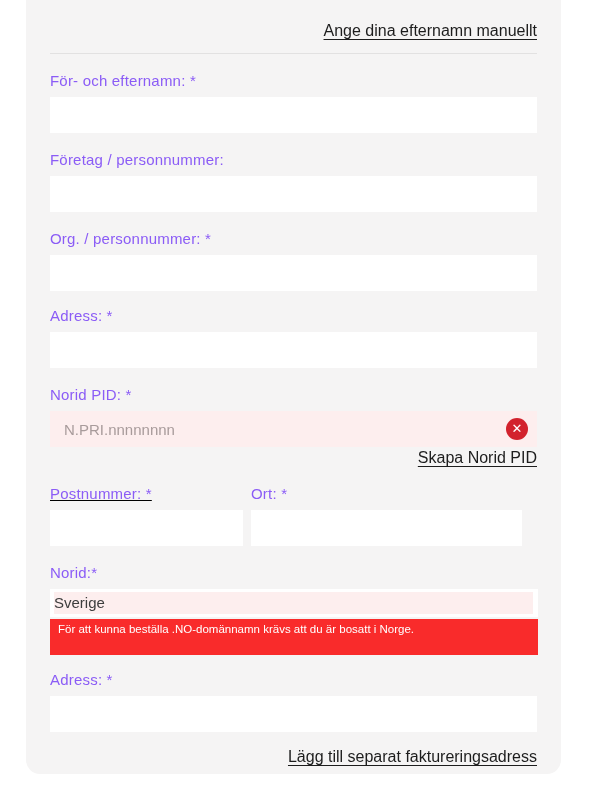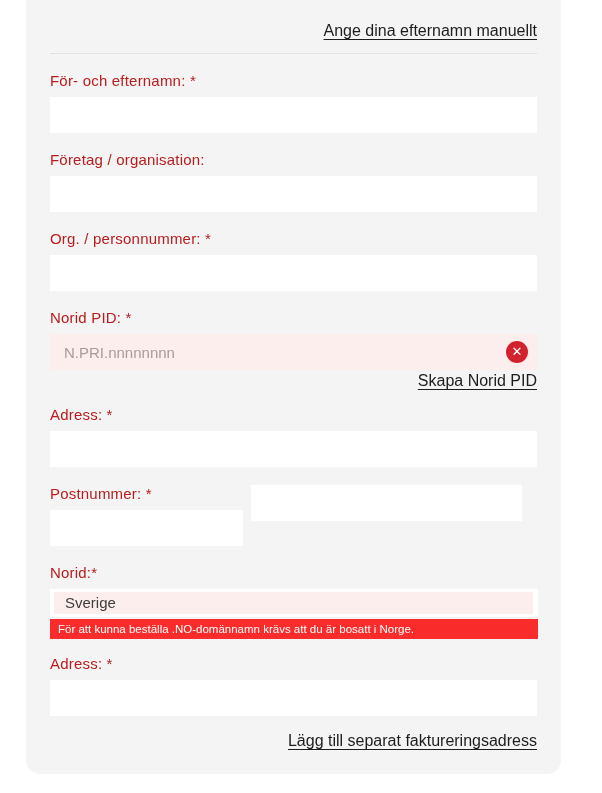--- a/index.html
+++ b/index.html
@@ -27,21 +27,21 @@
     display: inline-block;
   }
   .divider {
     height: 1px;
     background: #e2e1e1;
     margin-top: 13px;
   }
   .field-label {
     display: block;
     font-size: 15px;
-    color: #b91c1c;
+    color: #8b5cf6;
     letter-spacing: 0.2px;
   }
   .group { margin-top: 18px; }
   .group .field-label { margin-bottom: 8px; }
   .text-input {
     display: block;
     width: 100%;
     height: 36px;
     background: #ffffff;
     border: none;
@@ -70,42 +70,42 @@
     font-size: 13px;
     font-weight: bold;
     line-height: 22px;
     text-align: center;
   }
   .sub-link-row { text-align: right; margin-top: 2px; }
   .two-col {
     display: flex;
     margin-top: 18px;
   }
-  .col-postal { width: 193px; }
+  .col-postal { width: 193px; text-decoration: underline; }
   .col-city { width: 271px; margin-left: 8px; }
   .col-postal .text-input, .col-city .text-input { width: 100%; }
   .select-box {
     margin-top: 8px;
     width: 488px;
     height: 28px;
     background: #ffffff;
     padding: 3px 5px 3px 4px;
     cursor: pointer;
   }
   .select-inner {
     height: 22px;
     background: #fdeeee;
     font-size: 15px;
     color: #3d3d3d;
     line-height: 22px;
-    padding-left: 11px;
+    padding-left: 0;
   }
   .warning-bar {
     width: 488px;
-    height: 20px;
+    height: 36px;
     margin-top: 2px;
     background: #f92b2b;
     color: #ffffff;
     font-size: 11.5px;
     line-height: 20px;
     padding-left: 8px;
     white-space: nowrap;
     overflow: hidden;
   }
   .billing-row { text-align: right; margin-top: 16px; }
@@ -121,51 +121,52 @@
   </div>
 
   <div class="divider"></div>
 
   <div class="group">
     <label class="field-label">För- och efternamn: *</label>
     <input class="text-input" type="text" style="">
   </div>
 
   <div class="group">
-    <label class="field-label">Företag / organisation:</label>
+    <label class="field-label">Företag / personnummer:</label>
     <input class="text-input" type="text" style="">
   </div>
 
   <div class="group">
     <label class="field-label">Org. / personnummer: *</label>
+    <input class="text-input" type="text" style="">
+  </div>
+
+  <div class="group mt-16">
+    <label class="field-label">Adress: *</label>
     <input class="text-input" type="text" style="">
   </div>
 
   <div class="group">
     <label class="field-label">Norid PID: *</label>
     <div class="norid-input-wrap">
       <input class="text-input error" type="text" placeholder="N.PRI.nnnnnnnn" style="">
       <span class="error-icon">✕</span>
     </div>
     <div class="sub-link-row">
       <span class="action-link">Skapa Norid PID</span>
     </div>
   </div>
 
-  <div class="group mt-16">
-    <label class="field-label">Adress: *</label>
-    <input class="text-input" type="text" style="">
-  </div>
-
   <div class="two-col">
     <div class="col-postal">
       <label class="field-label" style="margin-bottom:8px;">Postnummer: *</label>
       <input class="text-input" type="text" style="">
     </div>
     <div class="col-city">
+      <label class="field-label" style="margin-bottom:8px;">Ort: *</label>
       <input class="text-input" type="text" style="">
     </div>
   </div>
 
   <div class="group">
     <label class="field-label">Norid:*</label>
     <div class="select-box">
       <div class="select-inner">Sverige</div>
     </div>
     <div class="warning-bar">För att kunna beställa .NO-domännamn krävs att du är bosatt i Norge.</div>

